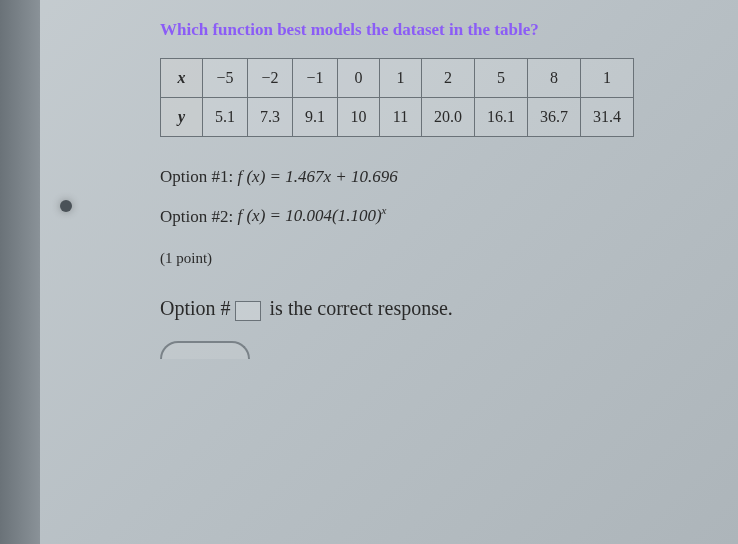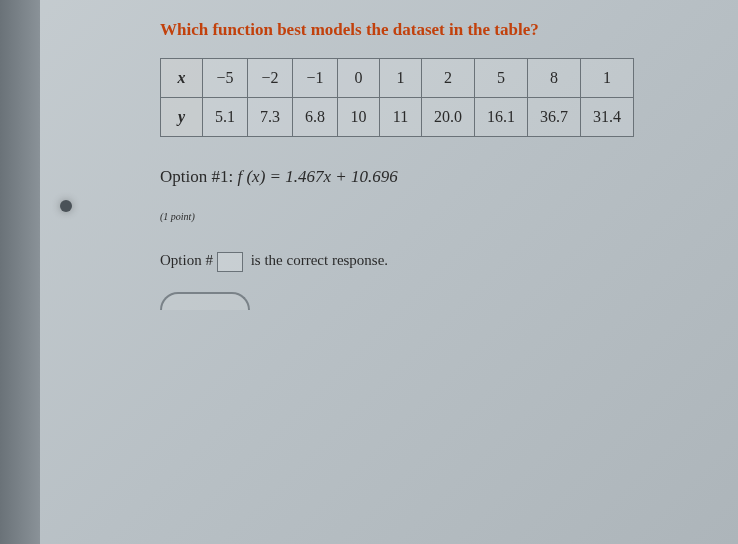--- a/index.html
+++ b/index.html
@@ -34,21 +34,21 @@
       width: 12px;
       height: 12px;
       background: #4a5258;
       border-radius: 50%;
       box-shadow: 0 0 8px rgba(0,0,0,0.3);
     }
     .question {
       font-weight: bold;
       font-size: 17px;
       margin-bottom: 18px;
-      color: #c2410c;
+      color: #8b5cf6;
     }
     table {
       border-collapse: collapse;
       margin-bottom: 28px;
       background: rgba(255,255,255,0.15);
     }
     th, td {
       border: 1px solid #6a7278;
       padding: 10px 12px;
       text-align: center;
@@ -69,26 +69,25 @@
       font-size: 17px;
     }
     .option-label {
       display: inline;
     }
     .formula {
       font-style: italic;
       font-family: Georgia, serif;
     }
     .points {
-      font-style: italic;
-      font-size: 10px;
+      font-size: 15px;
       margin-bottom: 30px;
     }
     .answer-line {
-      font-size: 15px;
+      font-size: 20px;
       margin-bottom: 20px;
       margin-top: 21px;
     }
     .answer-input {
       display: inline-block;
       width: 26px;
       height: 20px;
       border: 1px solid #6a7278;
       background: rgba(255,255,255,0.2);
       vertical-align: middle;
@@ -126,38 +125,44 @@
     <td>1</td>
     <td>2</td>
     <td>5</td>
     <td>8</td>
     <td>1</td>
   </tr>
   <tr>
     <th>y</th>
     <td>5.1</td>
     <td>7.3</td>
-    <td>6.8</td>
+    <td>9.1</td>
     <td>10</td>
     <td>11</td>
     <td>20.0</td>
     <td>16.1</td>
     <td>36.7</td>
     <td>31.4</td>
   </tr>
 </tbody>
   </table>
 
 <div class="options">
   <div class="option-line">
     <span class="option-label">Option #1:</span>
     <span class="formula">
       <span>f (x) = </span><span>1.467x + 10.696</span><sup></sup>
     </span>
   </div>
+  <div class="option-line">
+    <span class="option-label">Option #2:</span>
+    <span class="formula">
+      <span>f (x) = </span><span>10.004(1.100)</span><sup>x</sup>
+    </span>
+  </div>
 </div>
 
 <div class="points">(1 point)</div>
 
 <div class="answer-line">
   <span>Option #</span><span class="answer-input"></span>
   <span>is the correct response.</span>
 </div>
 
 <div class="button-partial"></div>

